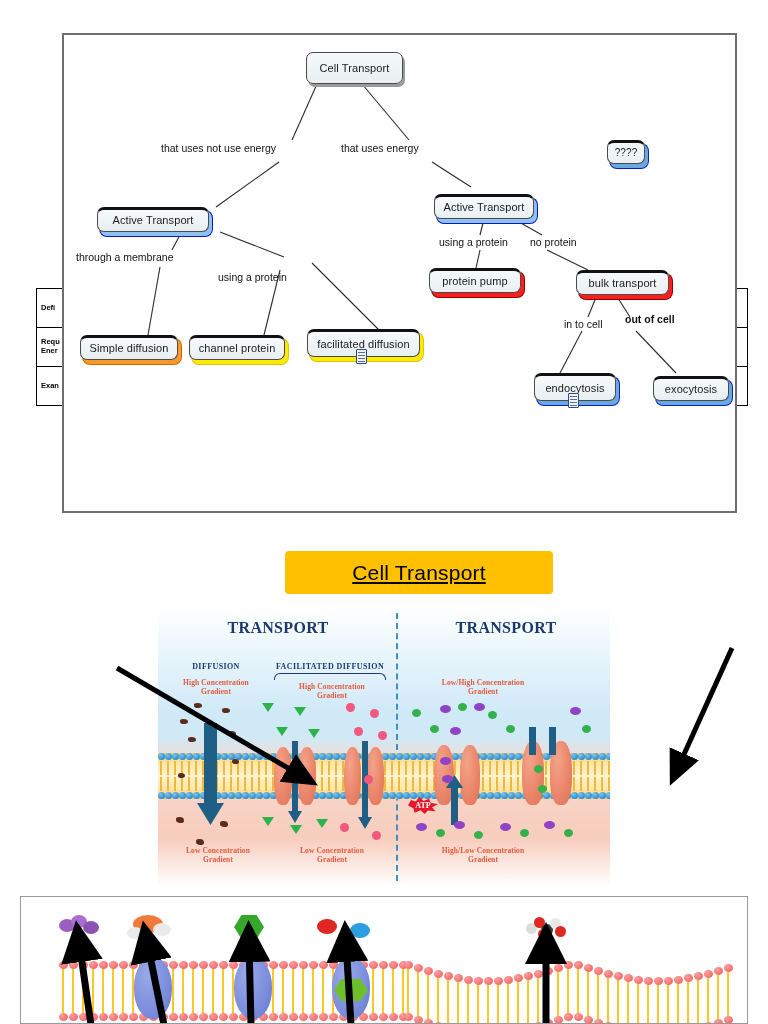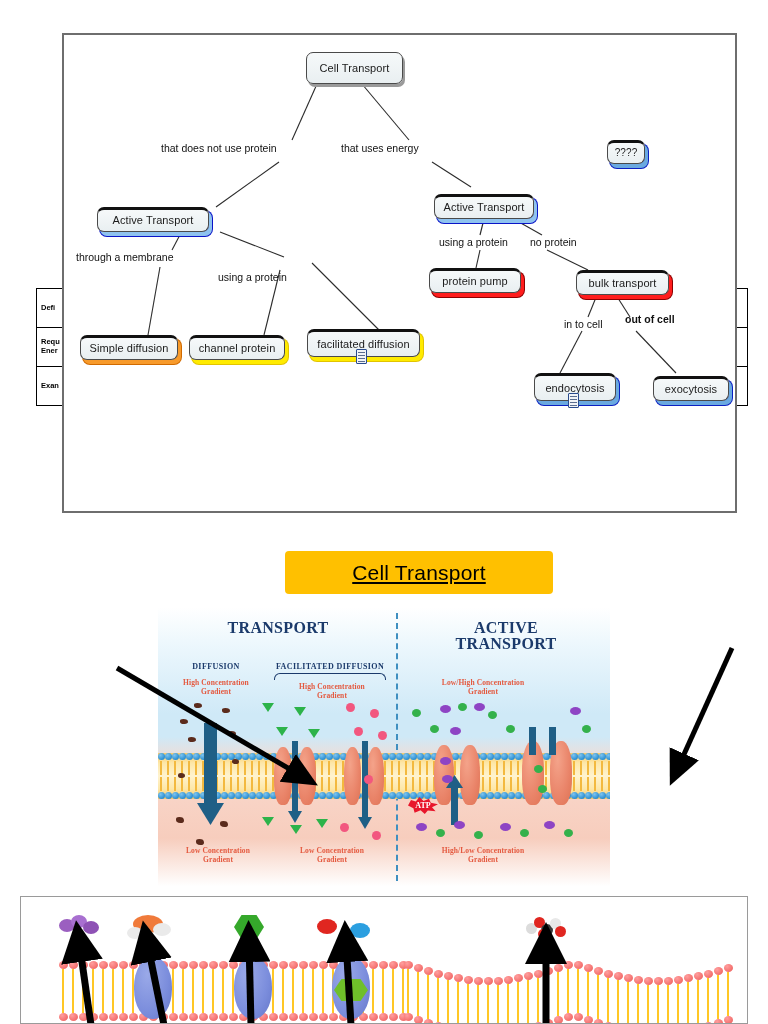--- a/index.html
+++ b/index.html
@@ -268,21 +268,21 @@
         <line x1="552" y1="260" x2="566" y2="282"></line>
 
         <line x1="572" y1="296" x2="612" y2="338"></line>
       </g>
     </svg>
 
     <div class="cnode sh-plain" style="left:242px; top:17px; width:97px; height:32px;">
       <span class="lbl">Cell Transport</span>
     </div>
 
-    <div class="clabel" style="left:97px; top:107px;"><span>that does not use protein</span></div>
+    <div class="clabel" style="left:97px; top:107px;"><span>that uses not use energy</span></div>
     <div class="clabel" style="left:277px; top:107px;"><span>that uses energy</span></div>
 
     <div class="cnode sh-blue top-black" style="left:33px; top:172px; width:112px; height:25px;">
       <span class="lbl">Active Transport</span>
     </div>
 
     <div class="cnode sh-blue top-black" style="left:370px; top:159px; width:100px; height:25px;">
       <span class="lbl">Active Transport</span>
     </div>
 
@@ -335,21 +335,20 @@
 
   <div id="illus">
     <div id="illus-inner">
 
       <div class="divider-dash" style="left:238px;"></div>
 
       <div class="sec-title" style="left:10px; top:13px; width:220px;">
         <div>TRANSPORT</div>
       </div>
       <div class="sec-title" style="left:248px; top:13px; width:200px;">
-        <div>ACTIVE</div>
         <div>TRANSPORT</div>
       </div>
 
       <div class="sub-title" style="left:6px; top:55px; width:104px;">DIFFUSION</div>
       <div class="sub-title" style="left:108px; top:55px; width:128px;">FACILITATED DIFFUSION</div>
       <div class="brace" style="left:116px; top:66px; width:112px;"></div>
 
       <div class="conc-label" style="left:4px; top:72px; width:108px;">
         <div>High Concentration</div>
         <div>Gradient</div>

